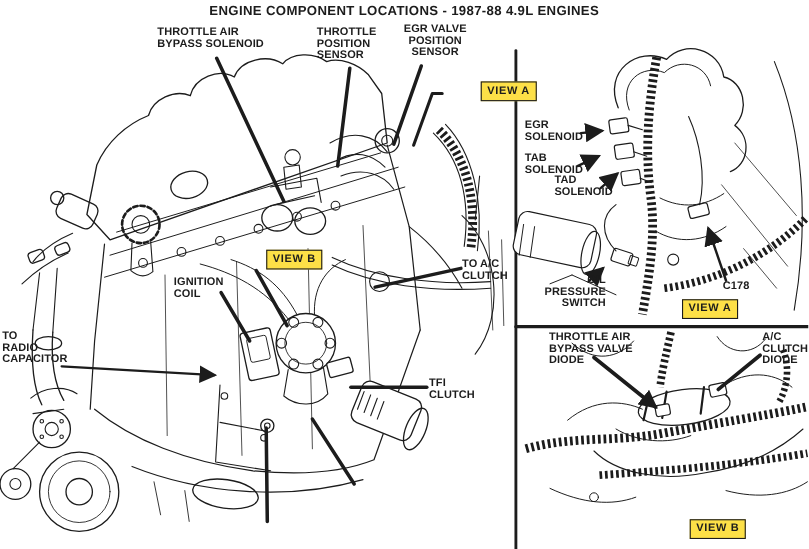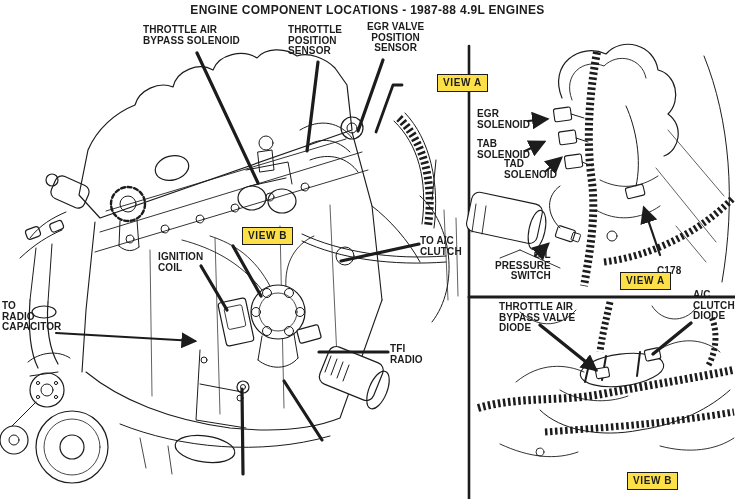--- a/index.html
+++ b/index.html
@@ -235,37 +235,37 @@
   <div class="viewbox" style="left:401px; top:74px;">VIEW A</div>
   <div class="viewbox" style="left:206px; top:227px;">VIEW B</div>
   <div class="lbl" style="left:158px; top:252px;">IGNITION
 COIL</div>
   <div class="lbl" style="left:420px; top:236px;">TO A/C
 CLUTCH</div>
   <div class="lbl" style="left:2px; top:301px;">TO
 RADIO
 CAPACITOR</div>
   <div class="lbl" style="left:390px; top:344px;">TFI
-RADIO</div>
+CLUTCH</div>
   <div class="lbl" style="left:224px; top:477px;margin-top:36px;">KNOCK
 SENSOR</div>
 
   <div class="lbl" style="left:477px; top:109px;">EGR
 SOLENOID</div>
   <div class="lbl" style="left:477px; top:139px;">TAB
 SOLENOID</div>
   <div class="lbl" style="left:484px; top:159px;margin-left:20px;">TAD
 SOLENOID</div>
   <div class="lbl" style="left:495px; top:250px;text-align:right;">OIL
 PRESSURE
 SWITCH</div>
-  <div class="lbl" style="left:657px; top:266px;">C178</div>
+  <div class="lbl" style="left:657px; top:256px;">C178</div>
   <div class="viewbox" style="left:584px; top:272px;">VIEW A</div>
 
   <div class="lbl" style="left:499px; top:302px;">THROTTLE AIR
 BYPASS VALVE
 DIODE</div>
-  <div class="lbl" style="left:693px; top:290px;">A/C
+  <div class="lbl" style="left:693px; top:302px;">A/C
 CLUTCH
 DIODE</div>
   <div class="viewbox" style="left:591px; top:472px;">VIEW B</div>
 
 </div>
 
 </body></html>

